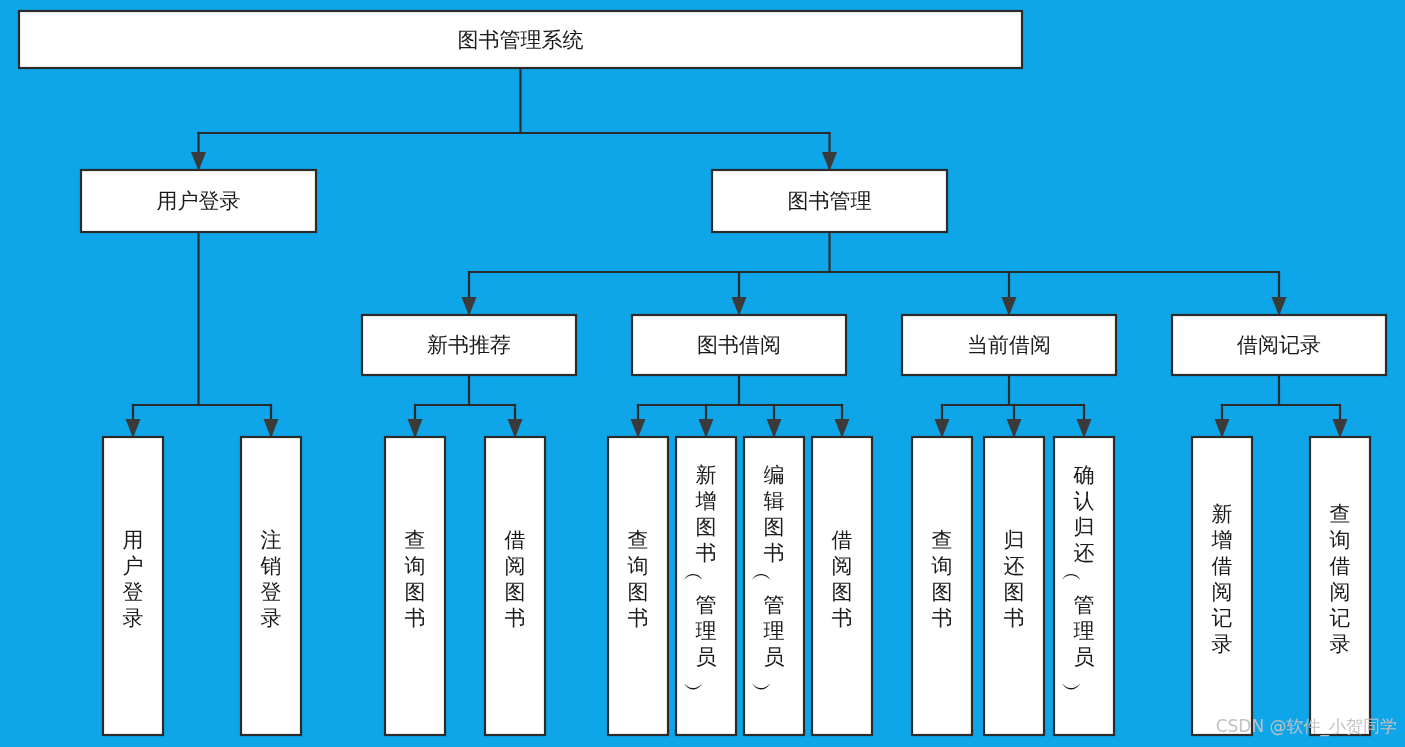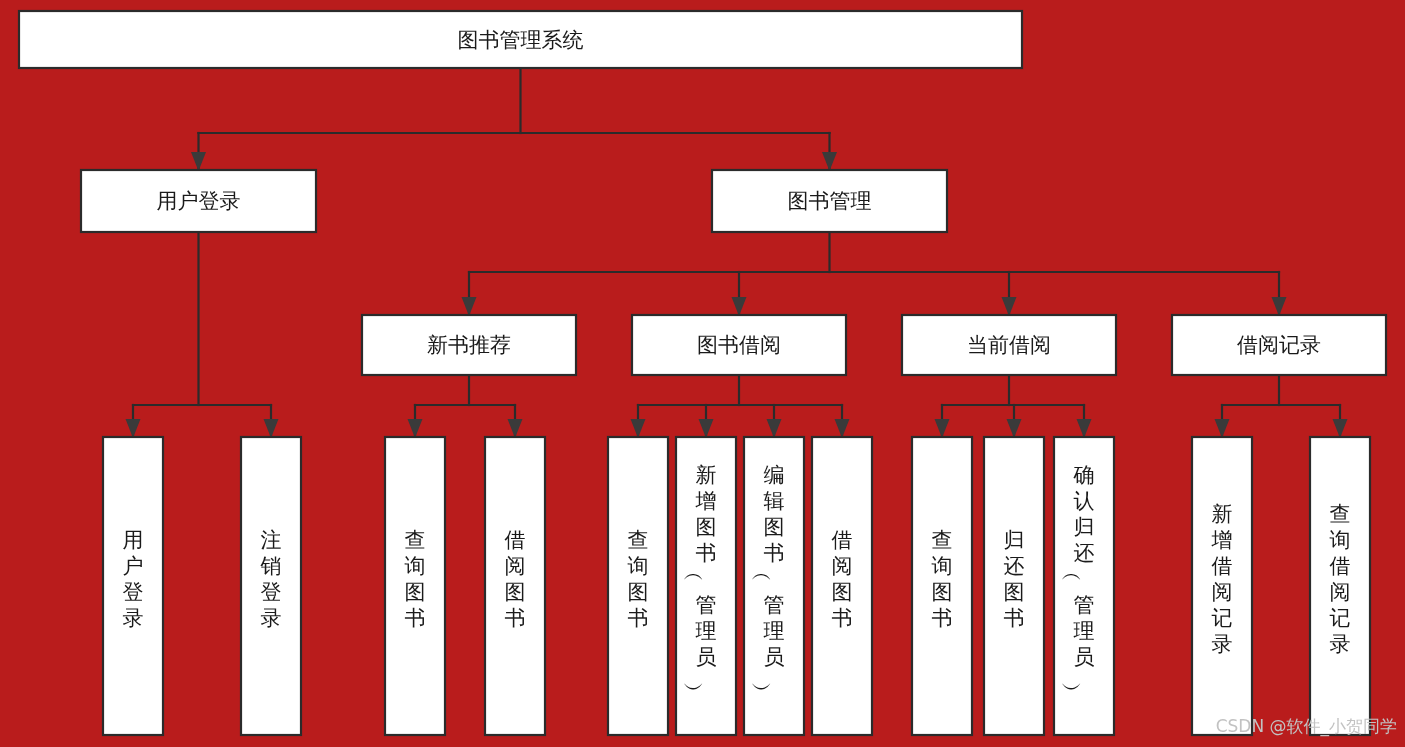--- a/index.html
+++ b/index.html
@@ -11,21 +11,21 @@
   body {
     width: 1405px;
     height: 747px;
     font-family: "DejaVu Sans", "Liberation Sans", sans-serif;
     overflow: hidden;
   }
   #diagram-root {
     position: relative;
     width: 1405px;
     height: 747px;
-    background: #b91c1c;
+    background: #0ea5e9;
   }
   svg.diagram-canvas {
     position: absolute;
     left: 0;
     top: 0;
     width: 1405px;
     height: 747px;
     display: block;
   }
   .node-box {

